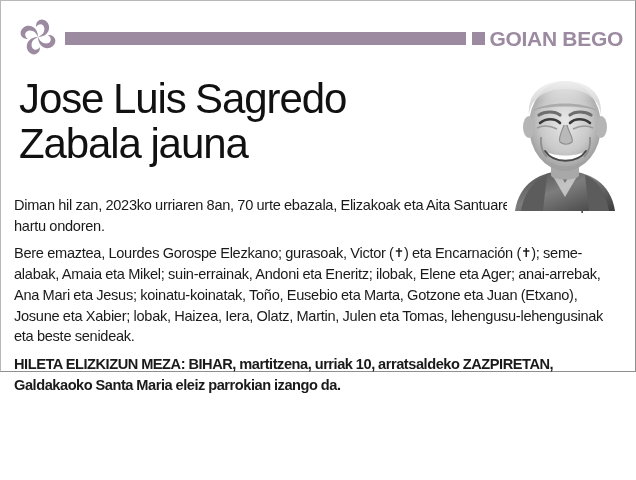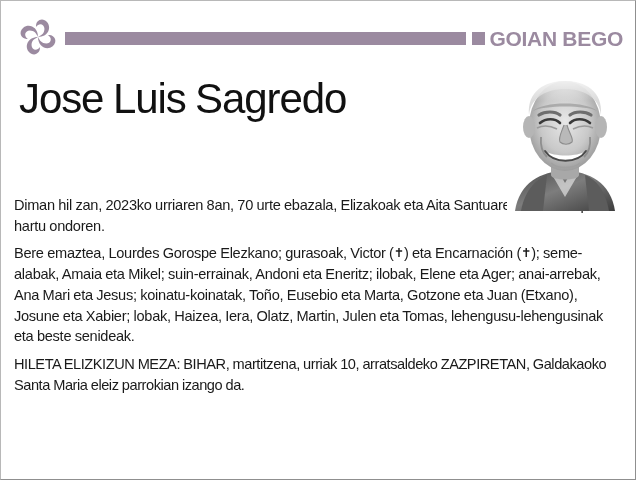--- a/index.html
+++ b/index.html
@@ -11,21 +11,21 @@
     width: 636px;
     height: 480px;
     font-family: "Liberation Sans", sans-serif;
     overflow: hidden;
   }
 
   #notice {
     position: relative;
     box-sizing: border-box;
     width: 636px;
-    height: 480px;
+    height: 372px;
     background: #ffffff;
     border: 1px solid #b8b8b8;
     border-right-color: #8f8f8f;
     border-bottom-color: #8f8f8f;
     padding: 0;
   }
 
   
   .header {
     position: relative;
@@ -107,21 +107,21 @@
   .para {
     font-family: "Liberation Sans", sans-serif;
     font-size: 14.6px;
     line-height: 1.42;
     margin: 0 0 7px 0;
     text-align: left;
     letter-spacing: -0.28px;
     word-spacing: -0.3px;
   }
   .para.bold {
-    font-weight: normal;
+    font-weight: bold;
     margin-bottom: 2px;
     letter-spacing: -0.45px;
   }
   .para.last { margin-bottom: 0; }
   .cross {
     font-family: "DejaVu Sans", sans-serif;
     font-size: 12.5px;
     line-height: 1;
     position: relative;
     top: -1px;
@@ -144,21 +144,21 @@
         </g>
       </svg>
     </div>
 
     <div class="rule"></div>
     <div class="gb-square"></div>
     <div class="gb-text">GOIAN BEGO</div>
   </div>
 
   <div class="title-row">
-    <h1 class="deceased-name"><span>Jose Luis Sagredo</span><br></h1>
+    <h1 class="deceased-name"><span>Jose Luis Sagredo</span><br><span>Zabala jauna</span></h1>
 
     <div class="photo">
       <svg width="116" height="140" viewBox="0 0 116 140" aria-hidden="true">
         <defs>
           <radialGradient id="skin" cx="50%" cy="45%" r="62%">
             <stop offset="0%" stop-color="#e8e8e8"></stop>
             <stop offset="55%" stop-color="#c9c9c9"></stop>
             <stop offset="100%" stop-color="#8e8e8e"></stop>
           </radialGradient>
           <linearGradient id="topfade" x1="0" y1="0" x2="0" y2="1">

